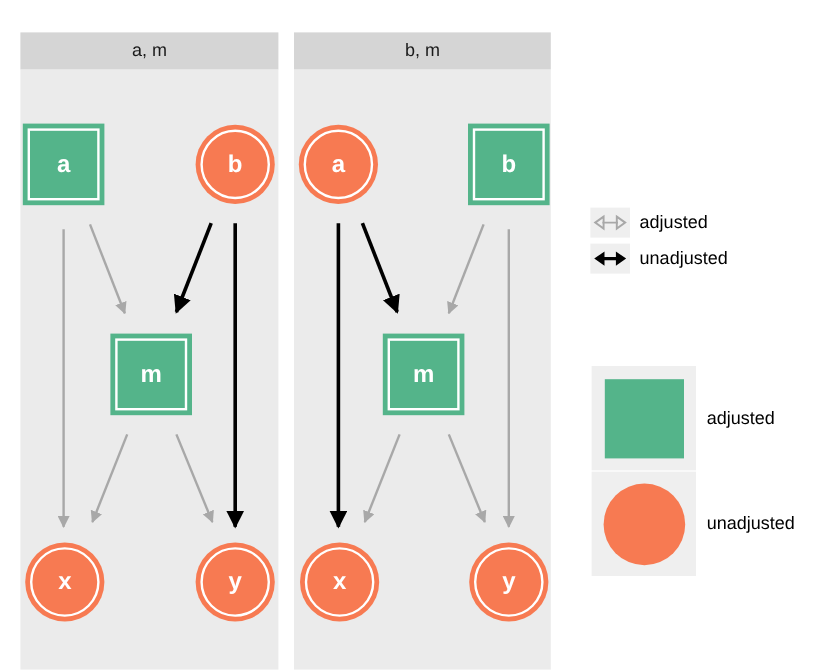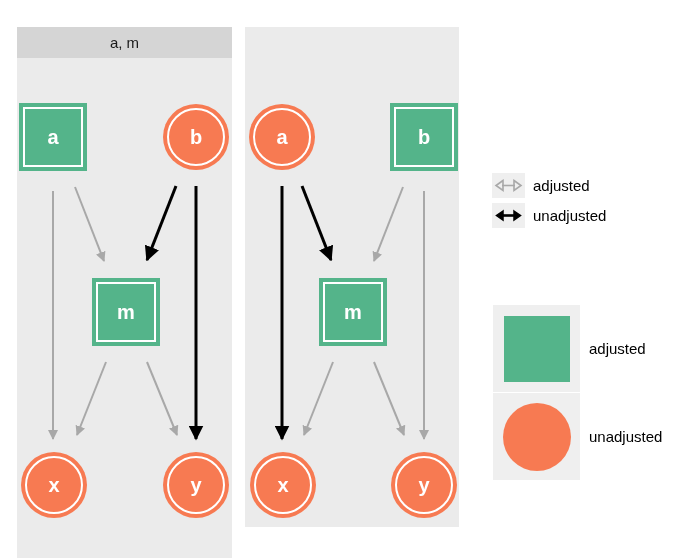--- a/index.html
+++ b/index.html
@@ -50,20 +50,21 @@
 <body>
 
 <div class="fig">
 
   <div class="panel" style="left:17px; width:215px;">
     <div class="strip">a, m</div>
     <div class="plot"></div>
   </div>
 
   <div class="panel" style="left:245px; width:214px;">
+    <div class="strip">b, m</div>
     <div class="plot"></div>
   </div>
 
   <svg id="edge-layer" width="700" height="560">
       <defs>
         <marker id="mk-adjusted" viewBox="0 0 10 10" refX="9" refY="5" markerWidth="5" markerHeight="5" orient="auto">
           <path d="M0,0 L10,5 L0,10 z" fill="#A8A8A8"></path>
         </marker>
         <marker id="mk-unadjusted" viewBox="0 0 10 10" refX="9" refY="5" markerWidth="5" markerHeight="5" orient="auto">
           <path d="M0,0 L10,5 L0,10 z" fill="#000000"></path>

